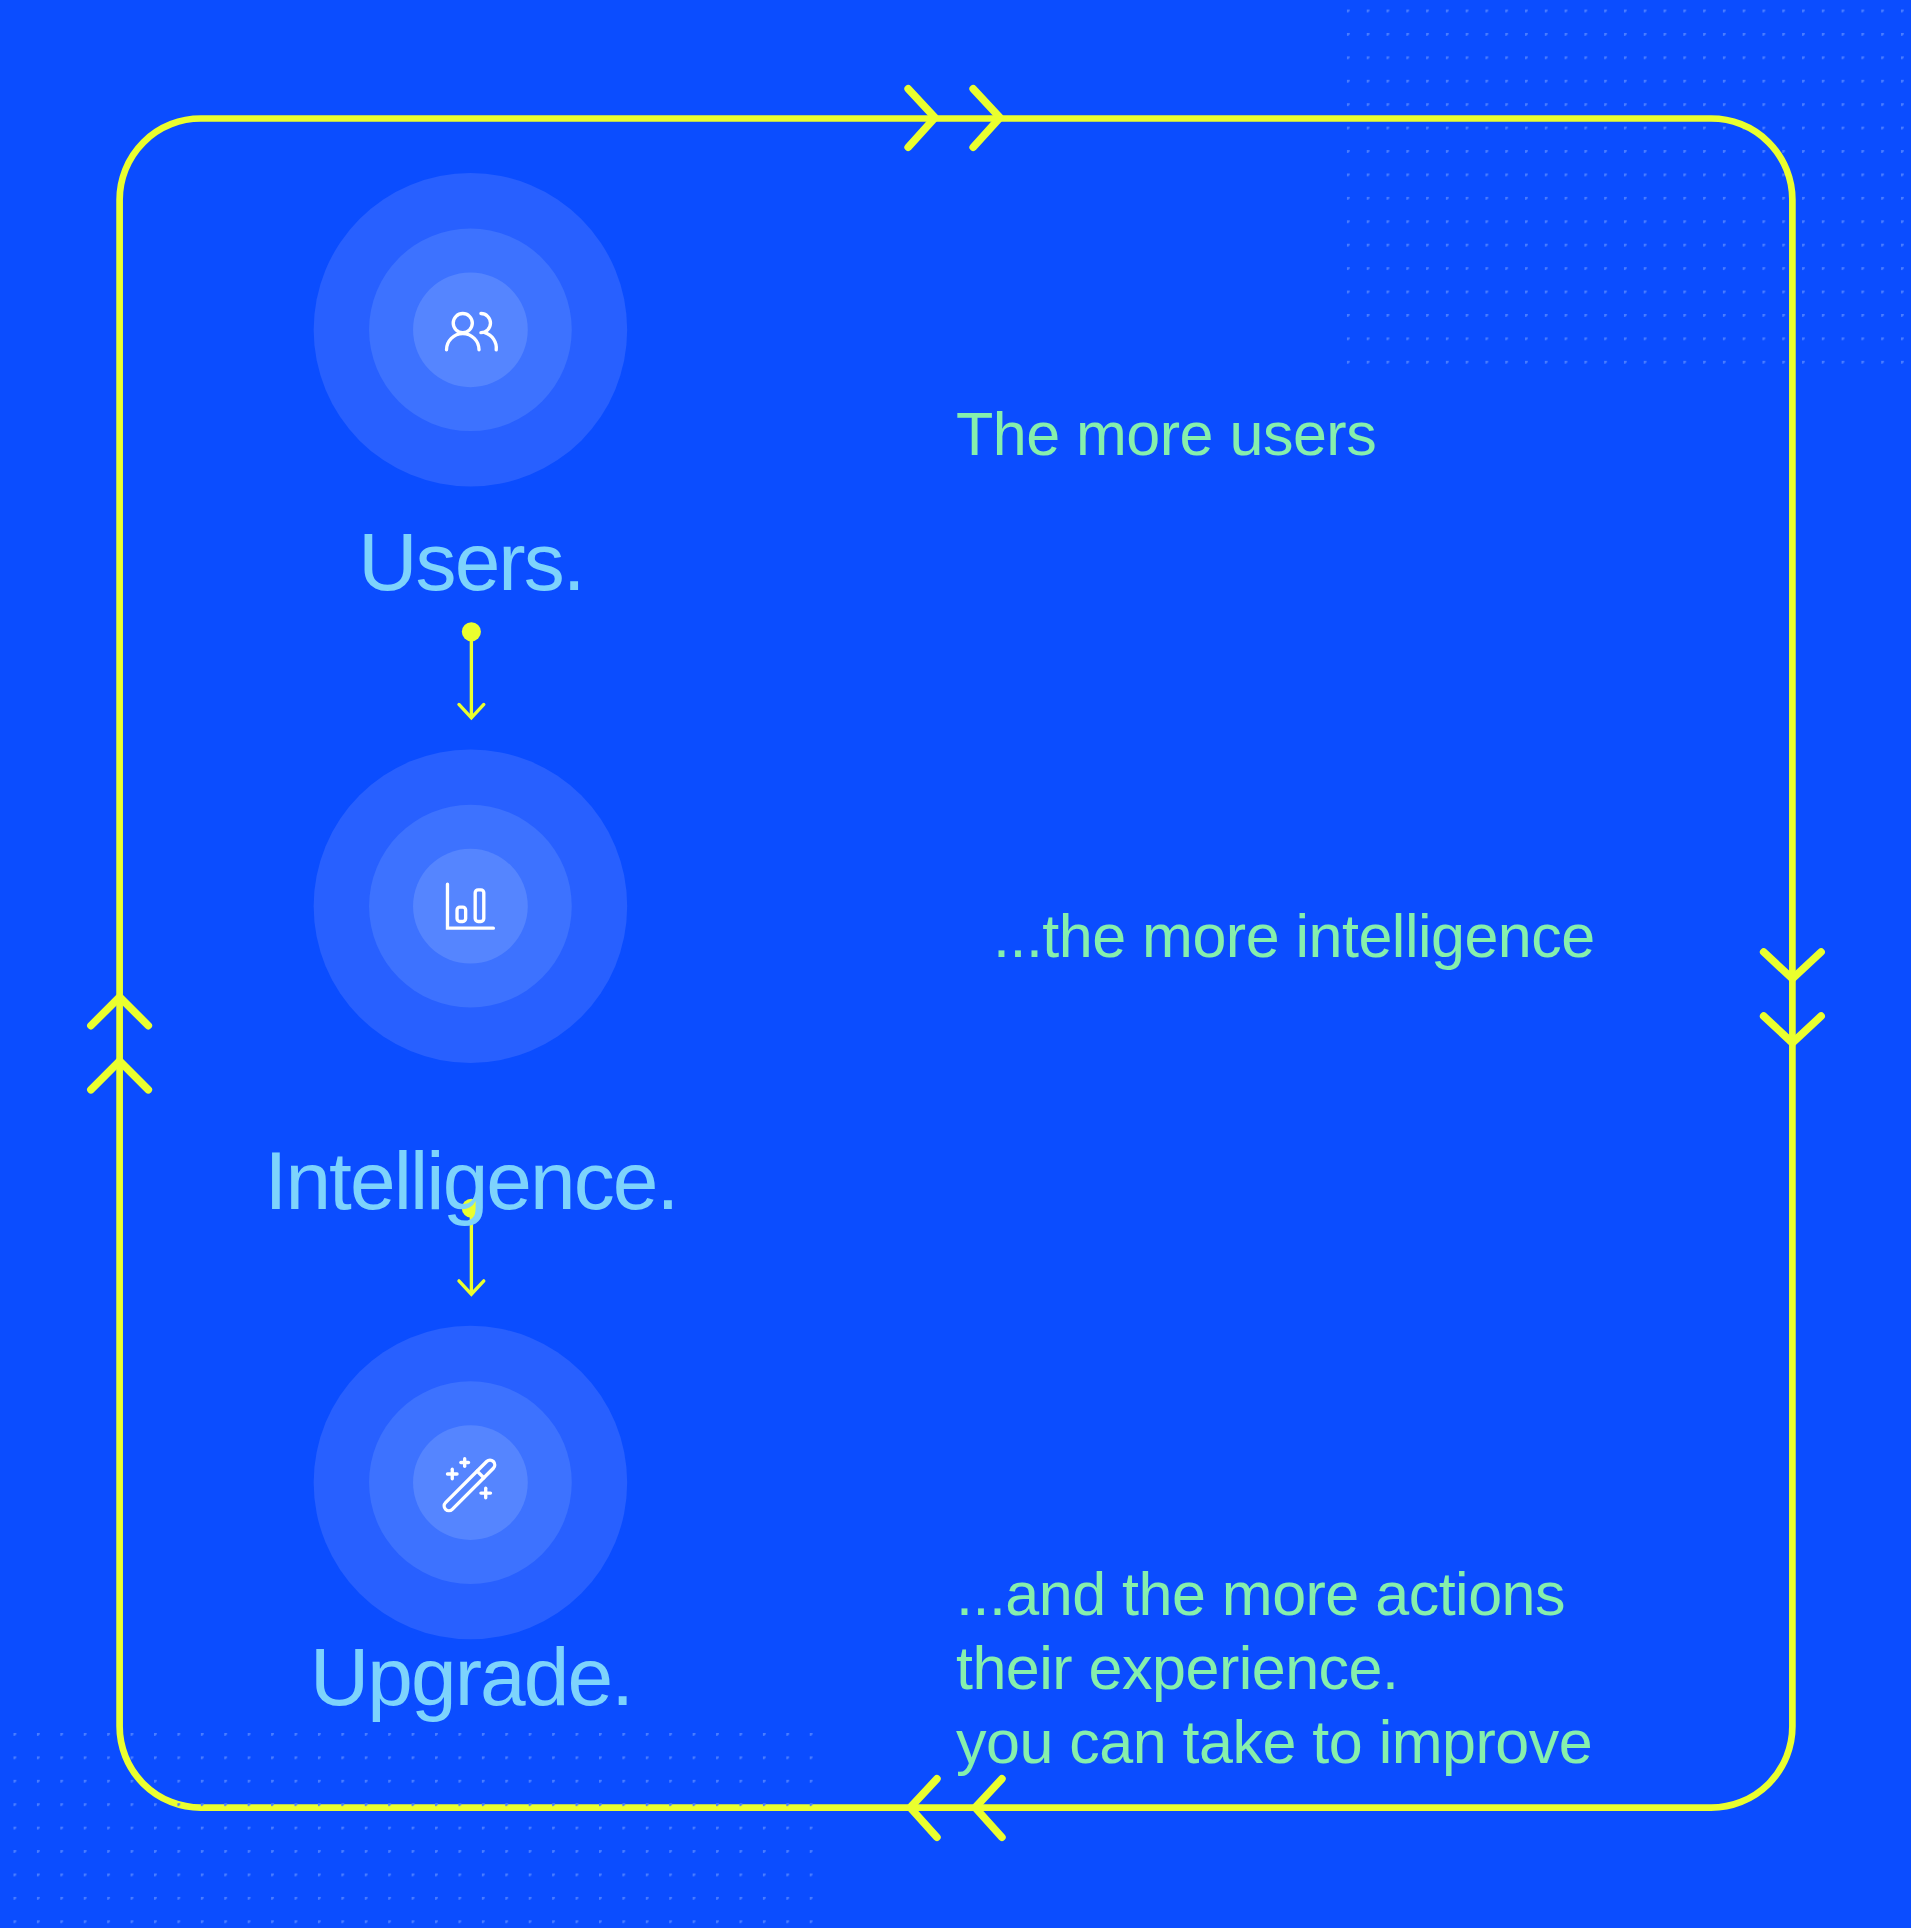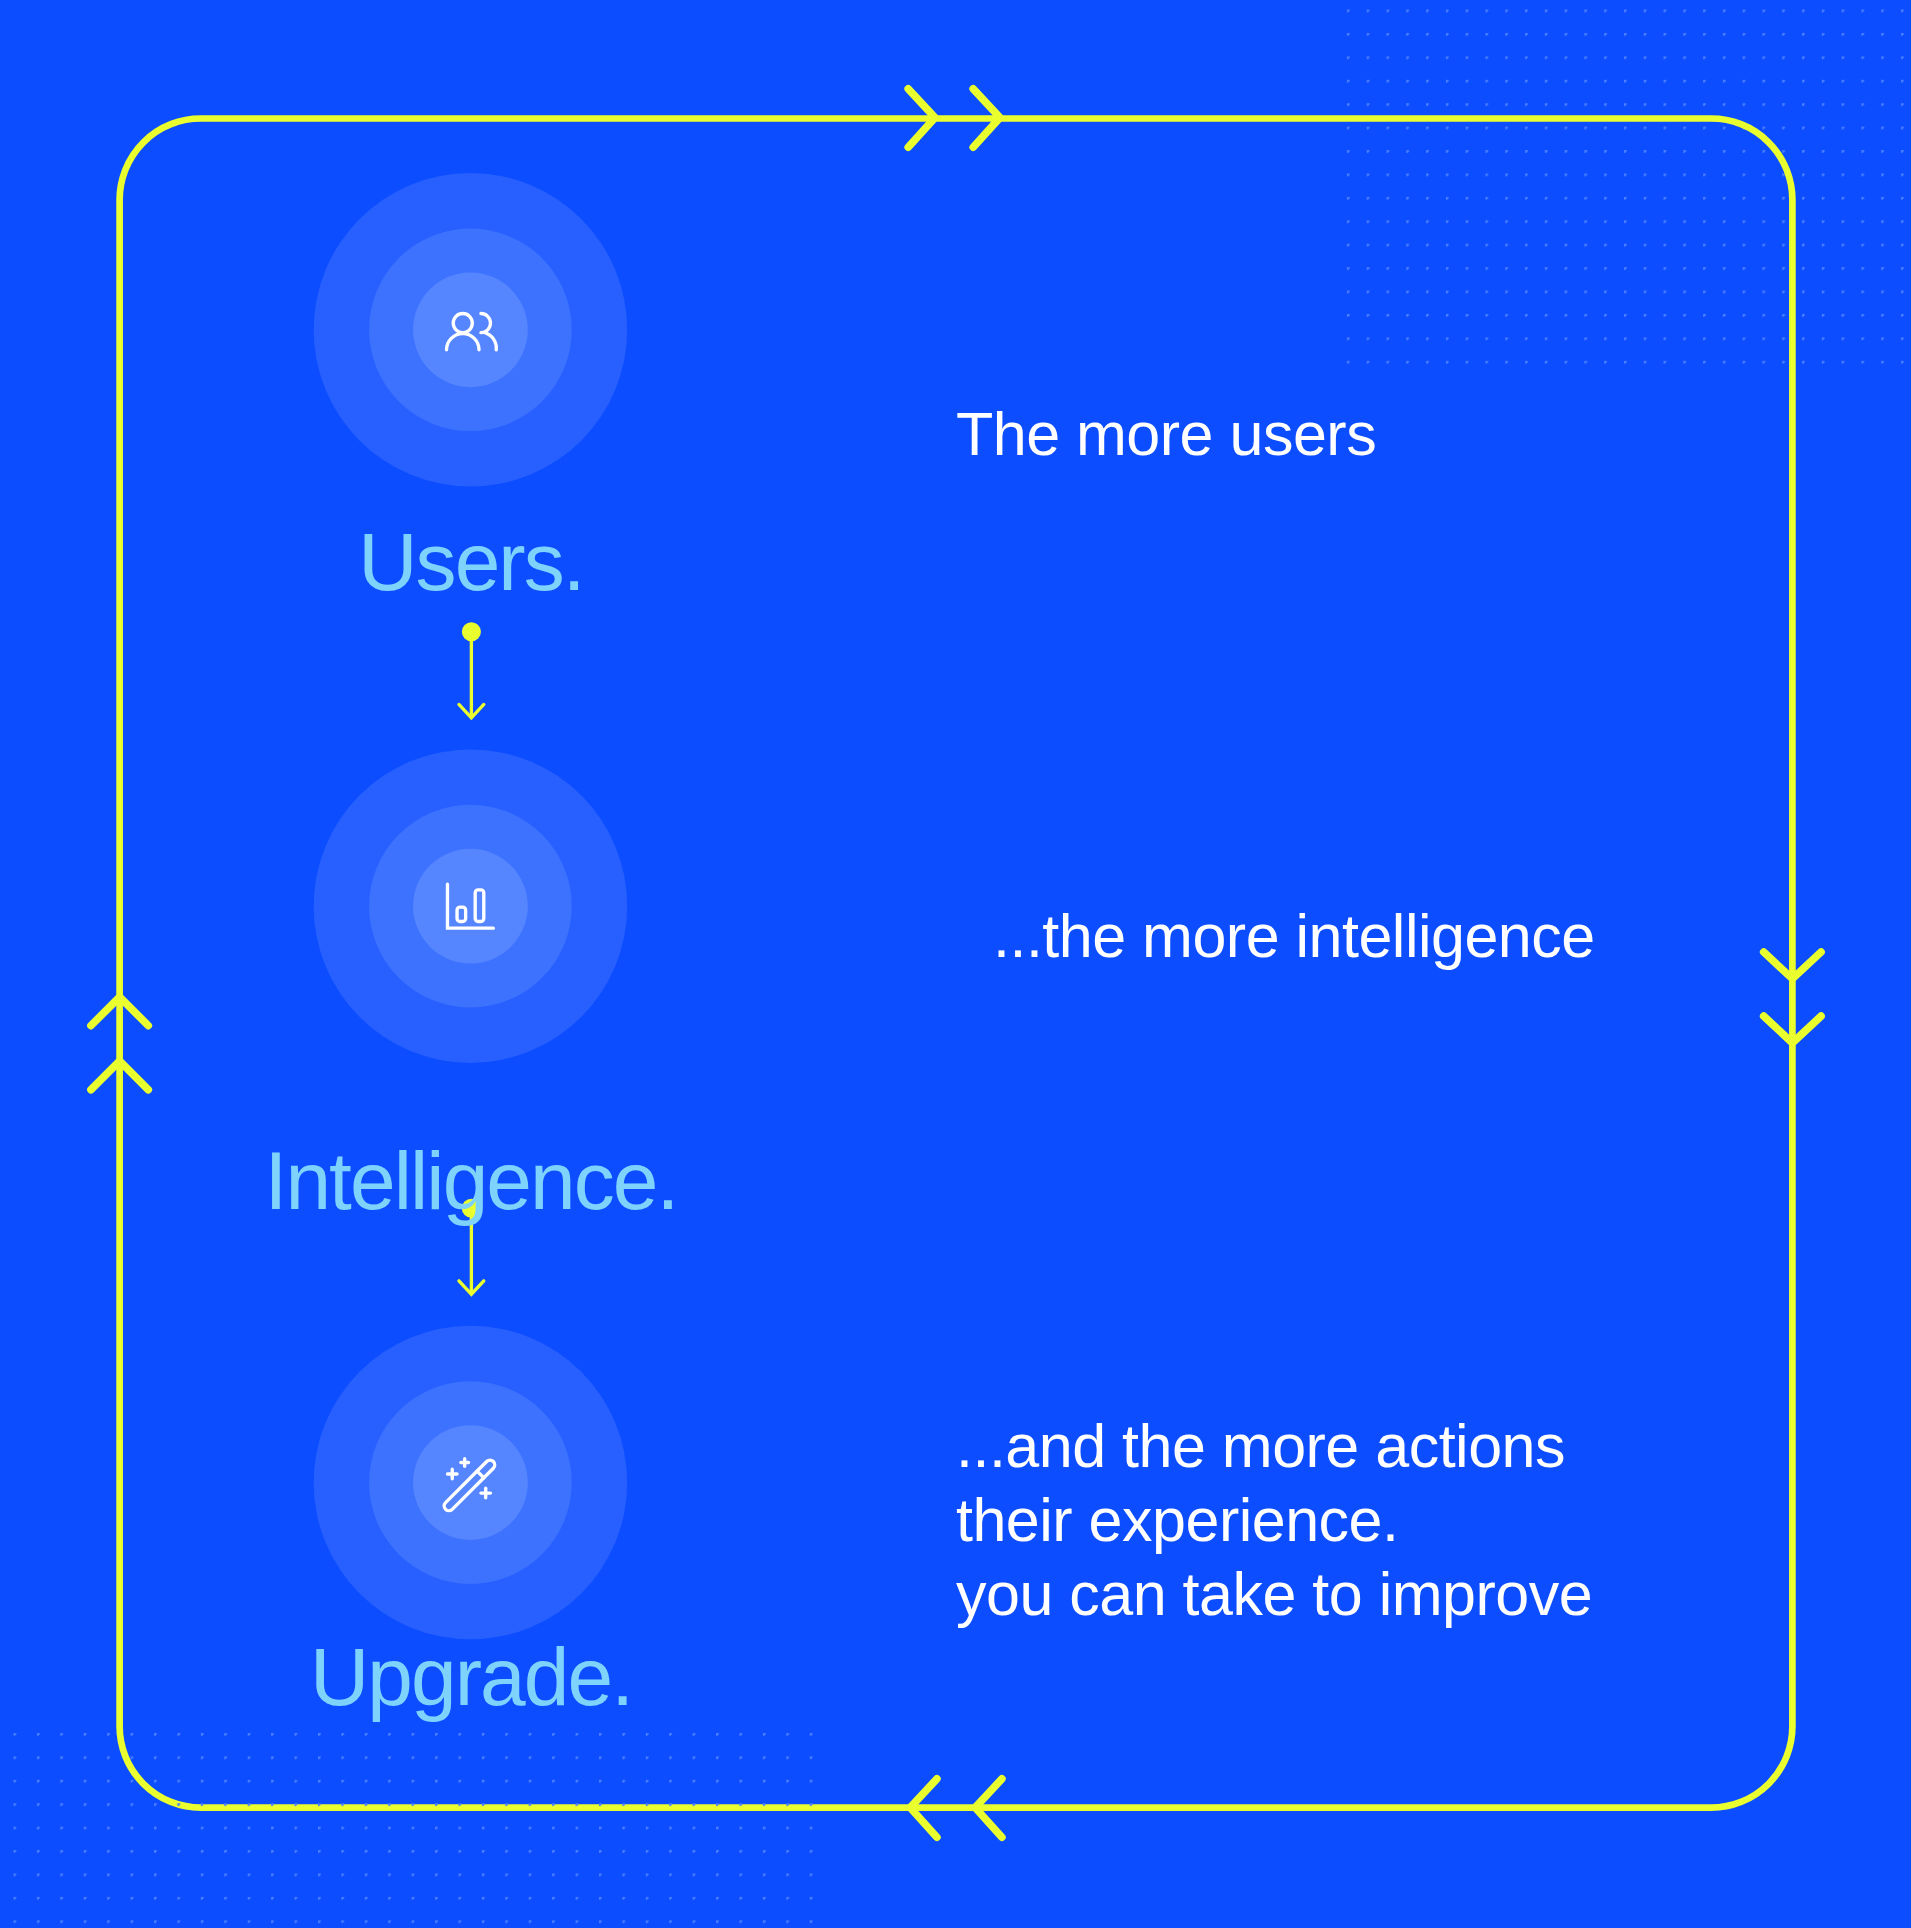--- a/index.html
+++ b/index.html
@@ -9,21 +9,21 @@
       font-family: "Liberation Sans", "DejaVu Sans", sans-serif;
       position: relative;
     }
     svg.layer { position: absolute; left: 0; top: 0; }
     .stage-title {
       position: absolute; color: #7dd3fc; font-size: 82px; font-weight: 400;
       letter-spacing: -1.9px; text-align: center; width: 574px; left: 184px;
       line-height: 1; white-space: nowrap;
     }
     .body-text {
-      position: absolute; left: 956px; color: #ffffff; font-size: 61px;
+      position: absolute; left: 956px; color: #86efac; font-size: 61px;
       line-height: 74px; font-weight: 400; letter-spacing: -0.5px; white-space: nowrap;
     }
     .body-text span { display: block; }
   </style>
 </head>
 <body>
 
 <svg class="layer" width="1912" height="1928" viewBox="0 0 2000 2017">
   <defs>
     <pattern id="dotsTR" x="1409" y="10" width="20.7" height="24.5" patternUnits="userSpaceOnUse">
@@ -121,18 +121,18 @@
 <div class="stage-title" style="top:521px;">Users.</div>
 <div class="stage-title" style="top:1140px;">Intelligence.</div>
 <div class="stage-title" style="top:1636px;">Upgrade.</div>
 
 <div class="body-text" style="top:397px;">
   <span>The more users</span>
 </div>
 <div class="body-text" style="top:899px;margin-left:37px;">
   <span>...the more intelligence</span>
 </div>
-<div class="body-text" style="top:1409px;">
+<div class="body-text" style="top:1557px;">
   <span>...and the more actions</span>
   <span>their experience.</span>
   <span>you can take to improve</span>
 </div>
 
 
 </body></html>

